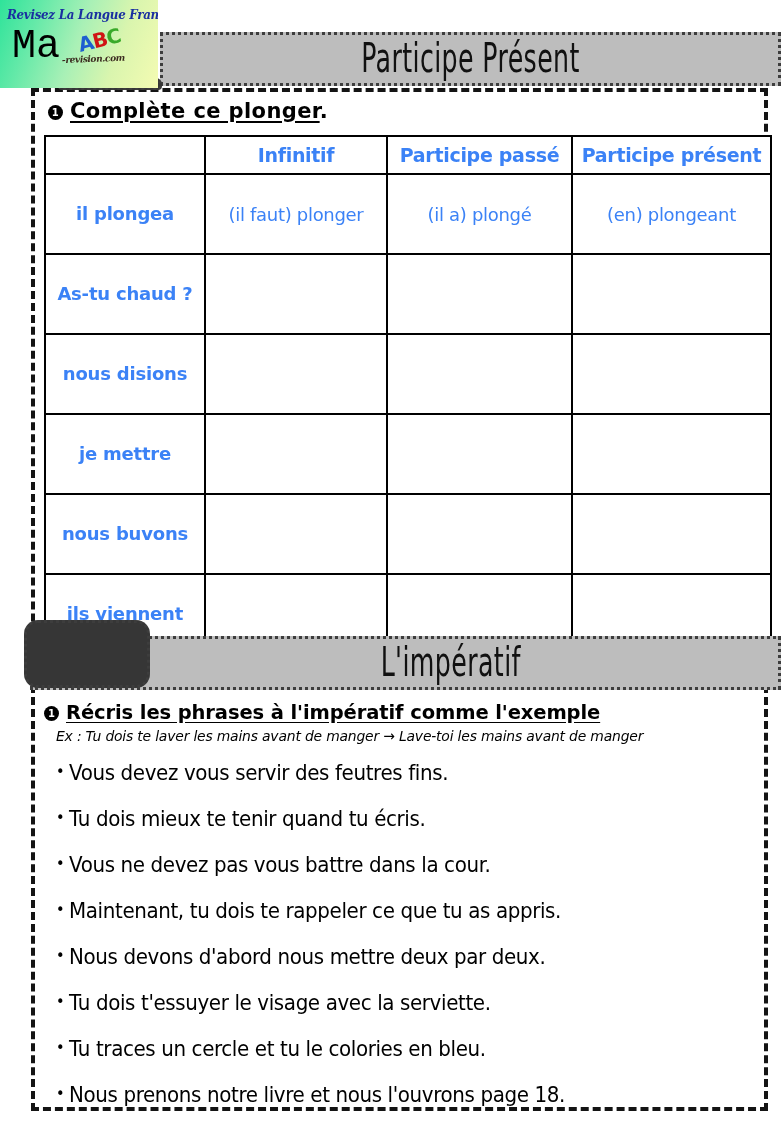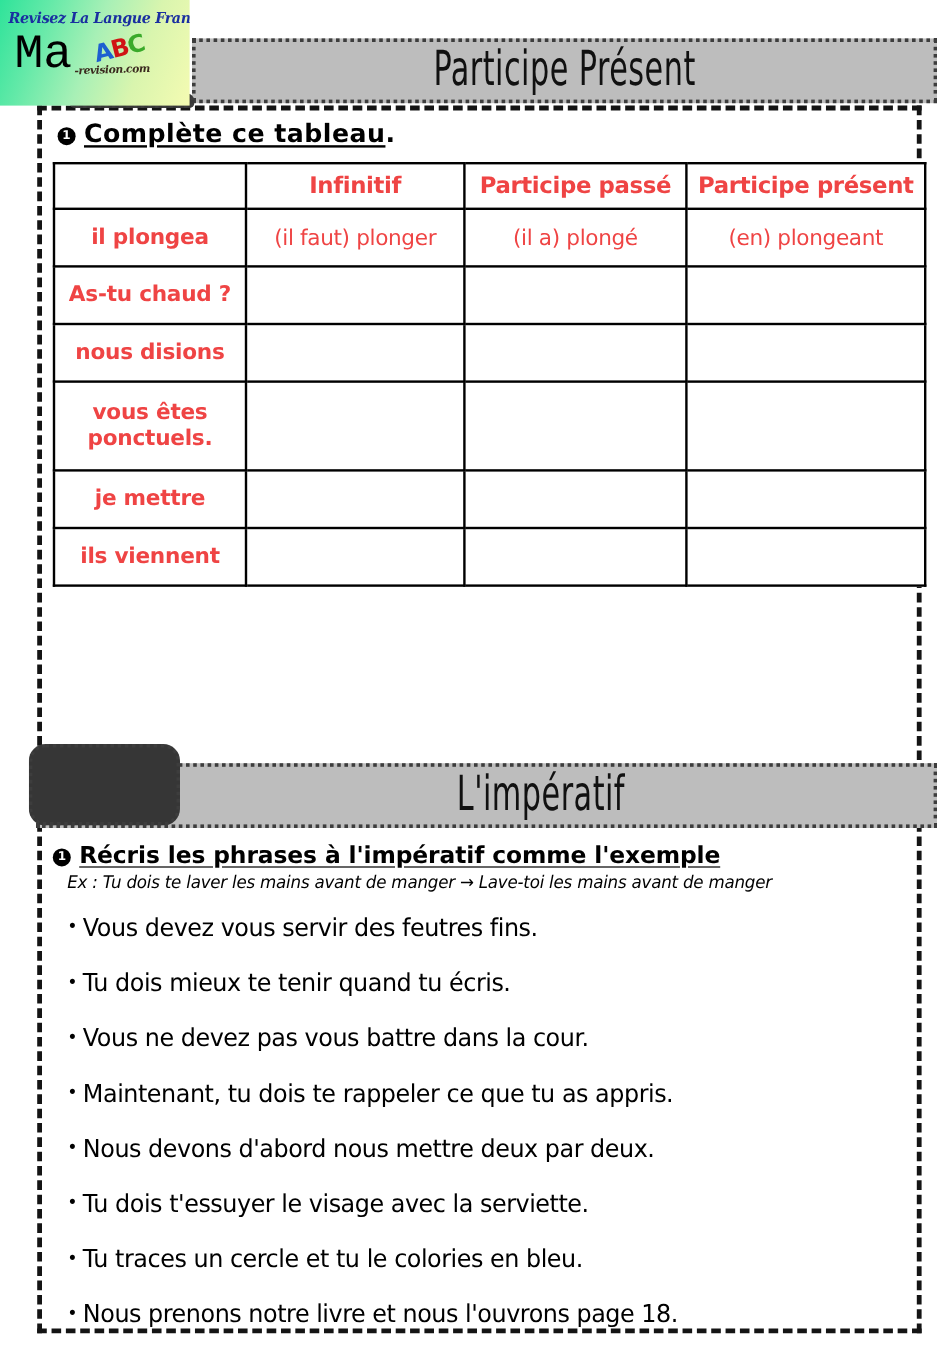--- a/index.html
+++ b/index.html
@@ -213,41 +213,41 @@
     width: 726px;
     border-collapse: collapse;
     table-layout: fixed;
     background: #ffffff;
   }
   #conj-table td, #conj-table th {
     border: 2px solid #000000;
     padding: 0;
     text-align: center;
     vertical-align: middle;
-    color: #ef4444;
+    color: #3b82f6;
   }
   #conj-table col.c0 { width: 160px; }
   #conj-table col.c1 { width: 182px; }
   #conj-table col.c2 { width: 185px; }
   #conj-table col.c3 { width: 199px; }
   #conj-table th {
     height: 36px;
     font-family: "DejaVu Sans", sans-serif;
     font-weight: bold;
     font-size: 19px;
     letter-spacing: -0.3px;
   }
   #conj-table td.subject {
     height: 40px;
     font-family: "DejaVu Sans", sans-serif;
     font-weight: bold;
     font-size: 18px;
     letter-spacing: -0.2px;
     line-height: 1.22;
-    padding: 3px 2px;
+    padding: 19px 2px;
   }
   #conj-table td.answer {
     font-family: "DejaVu Sans", sans-serif;
     font-weight: normal;
     font-size: 18px;
     letter-spacing: -0.3px;
     border-radius: 11px;
   }
   #conj-table td.blank { height: 40px; }
   #conj-table tr.tall td { height: 66px; }
@@ -286,21 +286,21 @@
   <div class="logo-dom">-revision.com</div>
   <div class="logo-abc"><span class="a">A</span><span class="b">B</span><span class="c">C</span></div>
 </div>
 
 <div id="tab-participe" class="dark-tab"></div>
 <div id="banner-participe" class="banner">
   <div class="banner-title">Participe Présent</div>
 </div>
 
 <div id="instruction-1" class="instruction">
-  <span class="bullet-num">1</span><span class="ins-text">Complète ce tableau</span><span>.</span>
+  <span class="bullet-num">1</span><span class="ins-text">Complète ce plonger</span><span>.</span>
 </div>
 
 <table id="conj-table">
   <colgroup>
     <col class="c0">
       <col class="c1">
       <col class="c2">
       <col class="c3">
   </colgroup>
   <thead>
@@ -323,28 +323,28 @@
         <td class="blank"></td>
         <td class="blank"></td>
         <td class="blank"></td>
       </tr>
       <tr>
         <td class="subject">nous disions</td>
         <td class="blank"></td>
         <td class="blank"></td>
         <td class="blank"></td>
       </tr>
-      <tr class="tall">
-        <td class="subject">vous êtes ponctuels.</td>
-        <td class="blank"></td>
-        <td class="blank"></td>
-        <td class="blank"></td>
-      </tr>
       <tr>
         <td class="subject">je mettre</td>
+        <td class="blank"></td>
+        <td class="blank"></td>
+        <td class="blank"></td>
+      </tr>
+      <tr>
+        <td class="subject">nous buvons</td>
         <td class="blank"></td>
         <td class="blank"></td>
         <td class="blank"></td>
       </tr>
       <tr>
         <td class="subject">ils viennent</td>
         <td class="blank"></td>
         <td class="blank"></td>
         <td class="blank"></td>
       </tr>

